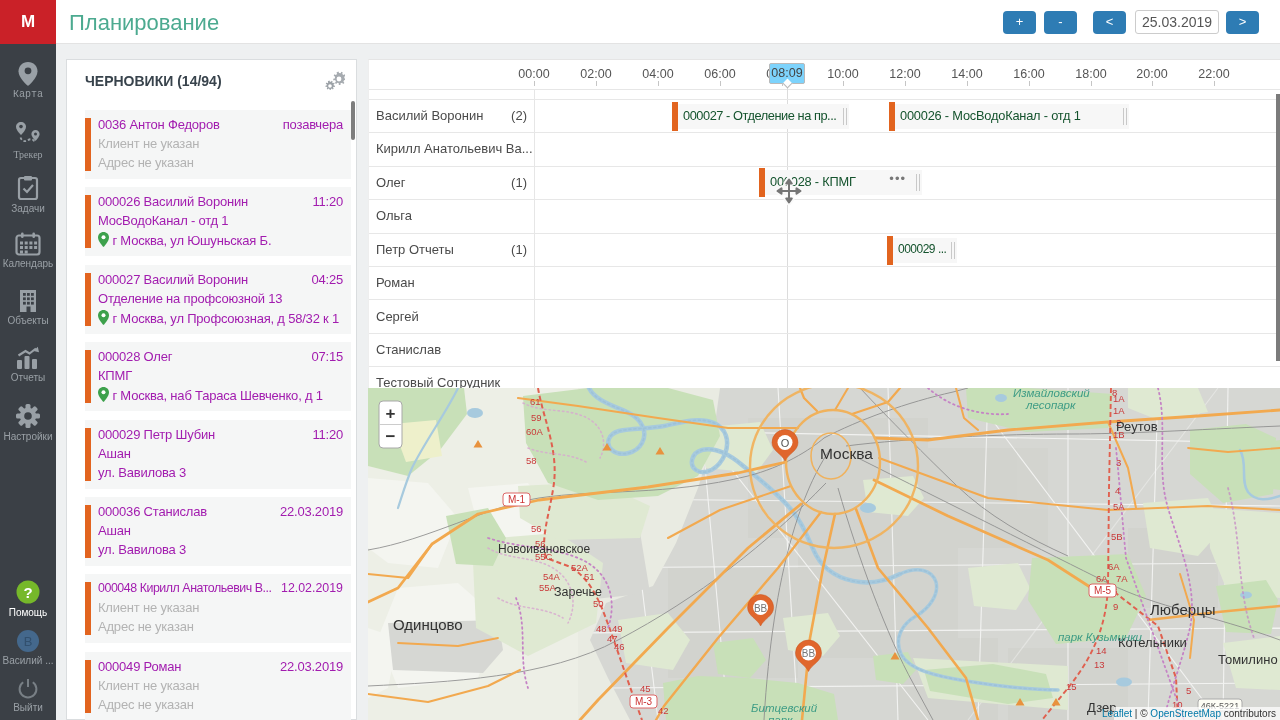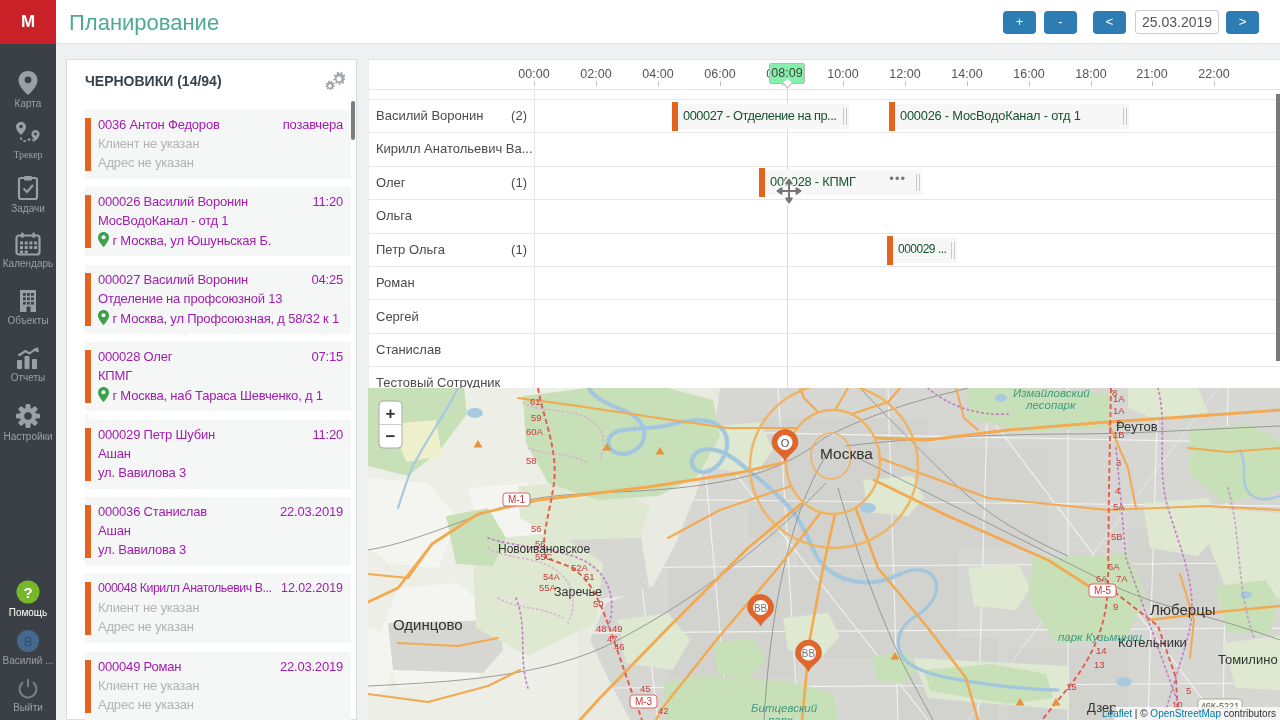--- a/index.html
+++ b/index.html
@@ -29,21 +29,21 @@
 
 #sched { position:absolute; left:368px; top:59px; width:912px; height:329px; background:#fff; border-top:1px solid #e5e5e5; border-left:1px solid #eee; z-index:4; }
 .tlab { position:absolute; top:7px; width:44px; margin-left:-22px; text-align:center; font-size:12.5px; color:#555; }
 .tick { position:absolute; top:21px; width:1px; height:5px; background:#c5c5c5; }
 #hdrline { position:absolute; left:0; top:29px; width:912px; height:1px; background:#e6e6e6; }
 .rowline { position:absolute; left:0; width:912px; height:1px; background:#e7e7e7; }
 .rname { position:absolute; left:7px; width:150px; font-size:13px; color:#4a4a4a; white-space:nowrap; overflow:hidden; }
 .rcnt { position:absolute; left:114px; width:44px; font-size:13px; color:#4a4a4a; text-align:right; }
 #colline { position:absolute; left:165px; top:29px; width:1px; height:300px; background:#e6e6e6; }
 #nowline { position:absolute; left:418px; top:25px; width:1px; height:304px; background:#dcdcdc; }
-#nowtip { position:absolute; left:400px; top:3px; width:36px; height:21px; background:#86efac; border:1px solid #b9b9b9; border-radius:2px; font-size:12.5px; color:#444; text-align:center; line-height:19px; z-index:3; }
+#nowtip { position:absolute; left:400px; top:3px; width:36px; height:21px; background:#7dd3fc; border:1px solid #b9b9b9; border-radius:2px; font-size:12.5px; color:#444; text-align:center; line-height:19px; z-index:3; }
 .bar { position:absolute; height:29px; }
 .bmark { position:absolute; left:0; top:0; width:6px; height:29px; background:#e2641f; }
 .bbody { position:absolute; left:6px; top:2px; right:0; bottom:2px; background:#f7f7f7; }
 .btext { position:absolute; left:11px; top:6px; right:8px; overflow:hidden; text-overflow:ellipsis; font-size:12.8px; letter-spacing:-0.2px; color:#14532d; white-space:nowrap; }
 .bhandle { position:absolute; right:2px; top:6px; width:4px; height:17px; border-left:1px solid #c9c9c9; border-right:1px solid #c9c9c9; }
 #sched-scroll { position:absolute; right:0px; top:34px; width:4px; height:267px; background:#7b7b7b; }
 
 #map { position:absolute; left:368px; top:388px; width:912px; height:332px; z-index:10; background:#e9ebe3; }
 </style>
 </head>
@@ -52,21 +52,21 @@
   <div id="topbar">
     <div id="logo">M</div>
     <div id="title">Планирование</div>
     <div class="tbtn" style="left:1003px;width:33px;">+</div>
     <div class="tbtn" style="left:1044px;width:33px;">-</div>
     <div class="tbtn" style="left:1093px;width:33px;">&lt;</div>
     <div id="dateinp">25.03.2019</div>
     <div class="tbtn" style="left:1226px;width:33px;">&gt;</div>
   </div>
   <div id="sidebar">
-    <div class="sb-item" style="top:26px;">
+    <div class="sb-item" style="top:17px;font-family:Liberation Mono, monospace;">
       <svg width="22" height="26" viewBox="0 0 22 26">
           <path d="M11 1 C5.5 1 1.5 5.2 1.5 10.3 c0 7 9.5 14.7 9.5 14.7 s9.5 -7.7 9.5 -14.7 C20.5 5.2 16.5 1 11 1 z" fill="#99a0a6"></path>
           <circle cx="11" cy="9.8" r="3.4" fill="#3b4046"></circle>
         </svg>
       <div class="sb-label">Карта</div>
     </div>
     <div class="sb-item" style="top:77px;font-family:Liberation Serif, serif;">
       <svg width="28" height="26" viewBox="0 0 28 26">
           <path d="M7 1 C4.2 1 2 3.1 2 5.8 c0 3.7 5 8.2 5 8.2 s5-4.5 5-8.2 C12 3.1 9.8 1 7 1 z" fill="#99a0a6"></path>
           <circle cx="7" cy="5.6" r="1.8" fill="#3b4046"></circle>
@@ -254,21 +254,21 @@
     <div class="tlab" style="left:474px;">10:00</div>
       <div class="tick" style="left:474px;"></div>
     <div class="tlab" style="left:536px;">12:00</div>
       <div class="tick" style="left:536px;"></div>
     <div class="tlab" style="left:598px;">14:00</div>
       <div class="tick" style="left:598px;"></div>
     <div class="tlab" style="left:660px;">16:00</div>
       <div class="tick" style="left:660px;"></div>
     <div class="tlab" style="left:722px;">18:00</div>
       <div class="tick" style="left:722px;"></div>
-    <div class="tlab" style="left:783px;">21:00</div>
+    <div class="tlab" style="left:783px;">20:00</div>
       <div class="tick" style="left:783px;"></div>
     <div class="tlab" style="left:845px;">22:00</div>
       <div class="tick" style="left:845px;"></div>
     <div id="hdrline"></div>
     <div id="colline"></div>
     <div id="nowline"></div>
     <div class="rowline" style="top:38.8px;"></div>
     <div class="rowline" style="top:72.2px;"></div>
     <div class="rowline" style="top:105.7px;"></div>
     <div class="rowline" style="top:139.1px;"></div>
@@ -276,21 +276,21 @@
     <div class="rowline" style="top:206px;"></div>
     <div class="rowline" style="top:239.4px;"></div>
     <div class="rowline" style="top:272.8px;"></div>
     <div class="rowline" style="top:306.2px;"></div>
     <div class="rname" style="top:48px;">Василий Воронин</div>
       <div class="rcnt" style="top:48px;">(2)</div>
     <div class="rname" style="top:81.4px;width:162px;">Кирилл Анатольевич Ва...</div>
     <div class="rname" style="top:114.9px;">Олег</div>
       <div class="rcnt" style="top:114.9px;">(1)</div>
     <div class="rname" style="top:148.3px;">Ольга</div>
-    <div class="rname" style="top:181.7px;">Петр Ольга</div>
+    <div class="rname" style="top:181.7px;">Петр Отчеты</div>
       <div class="rcnt" style="top:181.7px;">(1)</div>
     <div class="rname" style="top:215.2px;">Роман</div>
     <div class="rname" style="top:248.6px;">Сергей</div>
     <div class="rname" style="top:282px;">Станислав</div>
     <div class="rname" style="top:315.4px;">Тестовый Сотрудник</div>
     <div class="bar" style="left:303px;top:41.5px;width:177px;">
       <div class="bbody"></div>
         <div class="bmark"></div>
       <div class="btext" style="letter-spacing:-0.45px;">000027 - Отделение на пр...</div>
       <div class="bhandle"></div>

